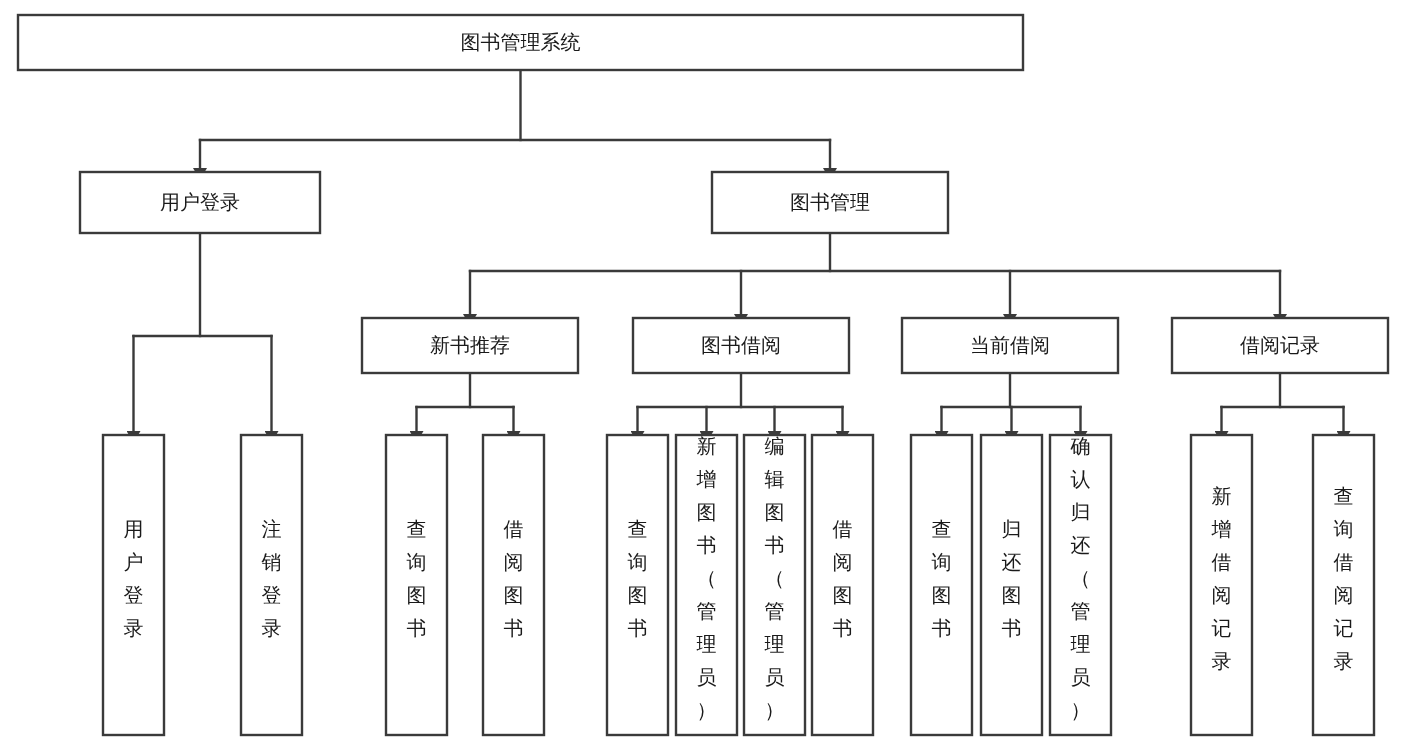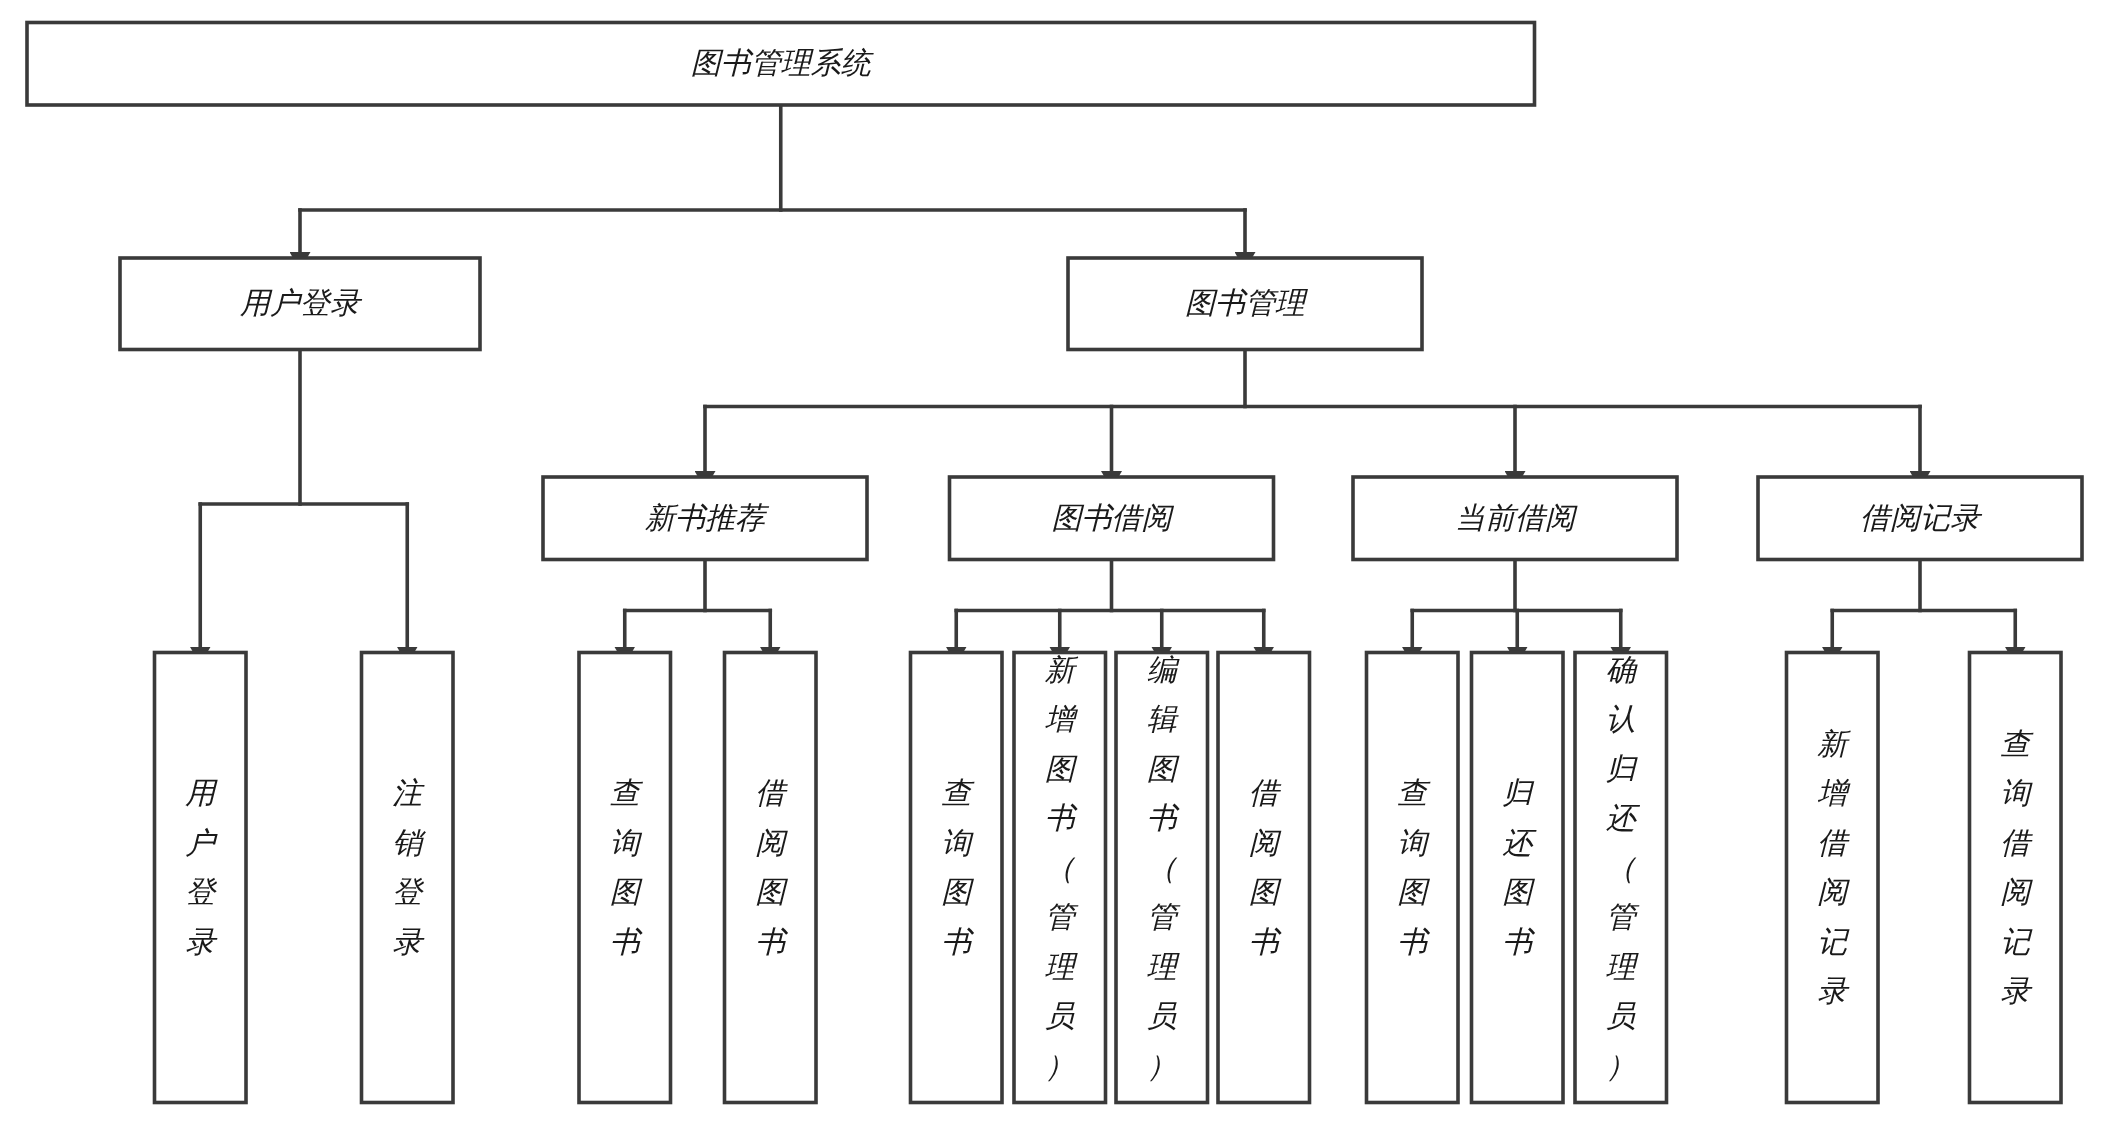--- a/index.html
+++ b/index.html
@@ -11,21 +11,20 @@
     width: 1405px;
     height: 747px;
     font-family: "DejaVu Sans", "Liberation Sans", sans-serif;
     overflow: hidden;
     position: relative;
   }
   #diagram-root {
     position: relative;
     width: 1405px;
     height: 530px;
-    font-style: italic;
   }
   svg.diagram-svg {
     position: absolute;
     top: 0;
     left: 0;
     width: 1405px;
     height: 747px;
   }
   .node-box {
     fill: #ffffff;

